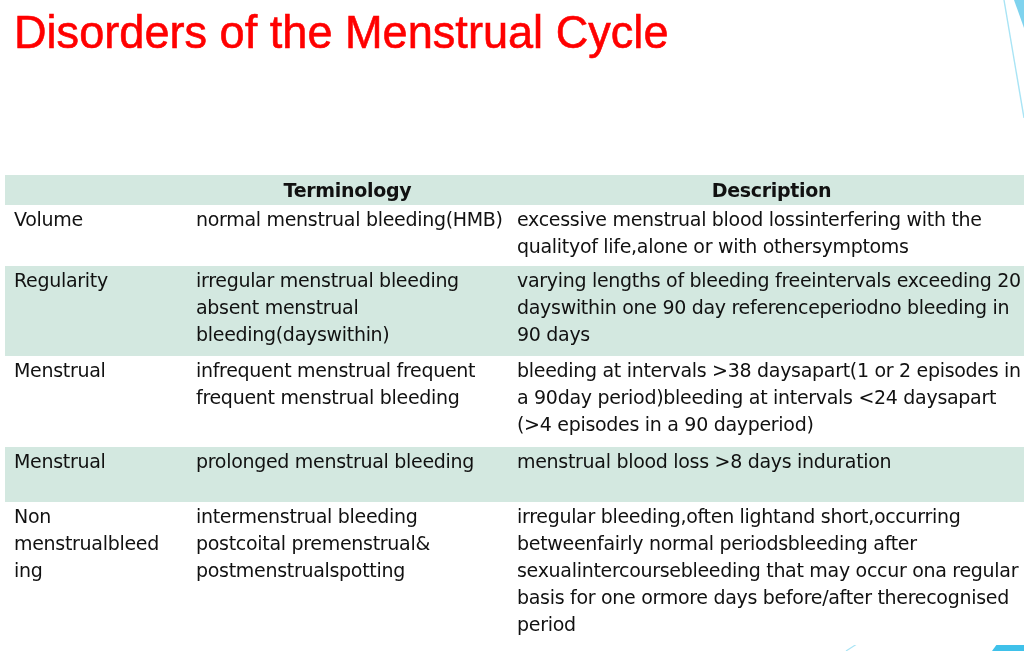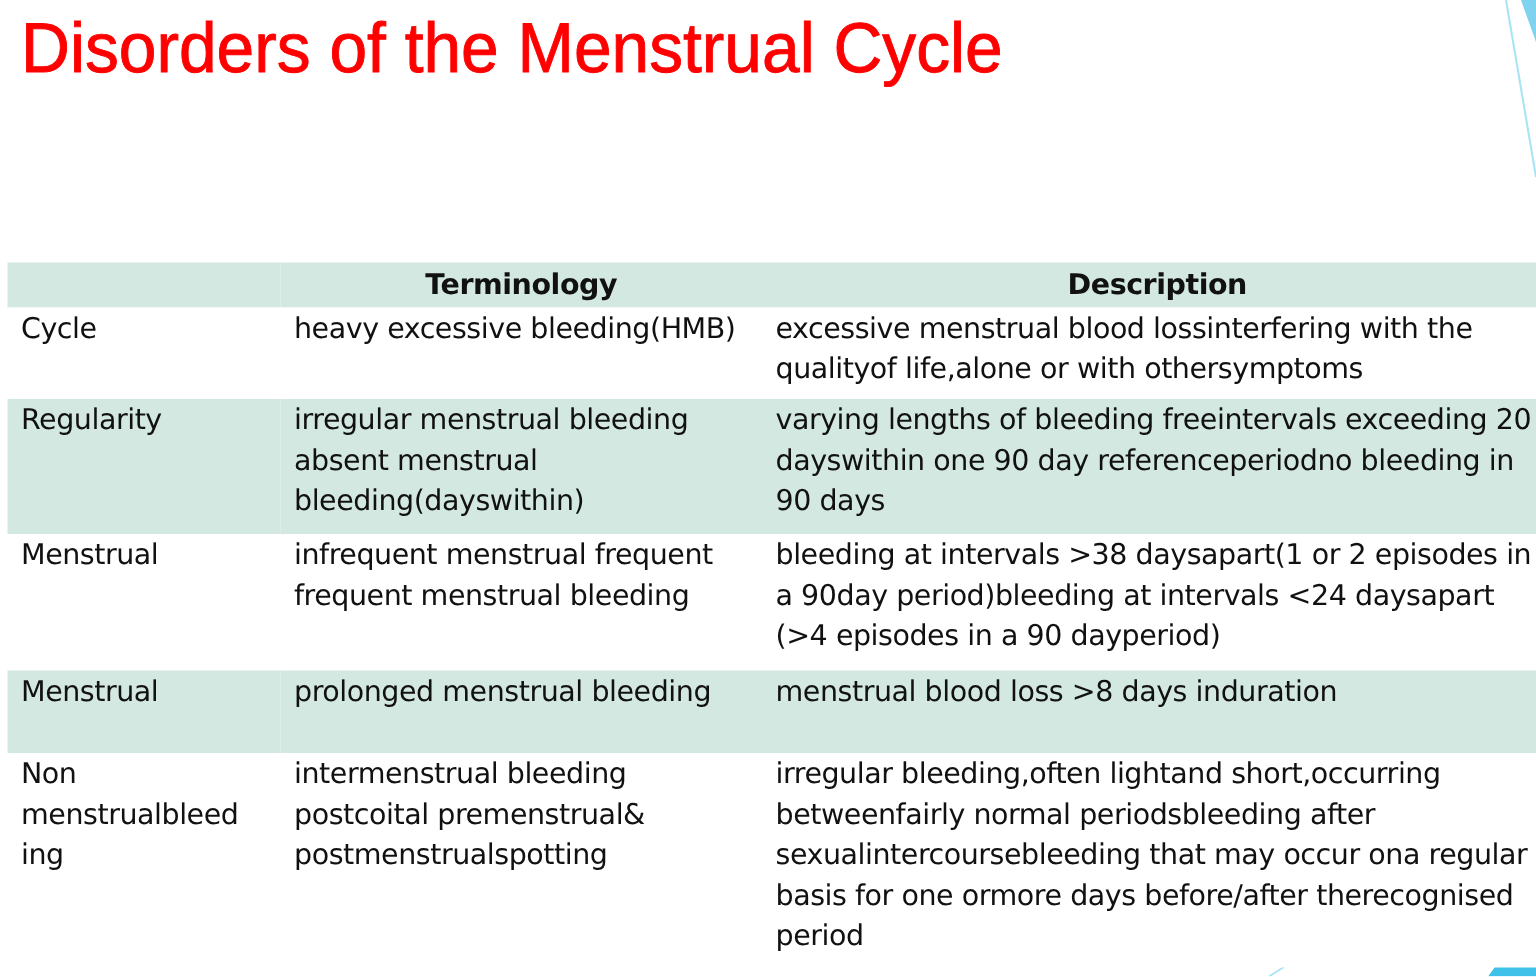--- a/index.html
+++ b/index.html
@@ -93,22 +93,22 @@
   </colgroup>
   <thead>
     <tr class="shaded">
       <th></th>
       <th>Terminology</th>
       <th>Description</th>
     </tr>
   </thead>
   <tbody>
     <tr class="plain row-volume">
-      <td>Cycle</td>
-      <td class="c2cell">heavy excessive bleeding(HMB)</td>
+      <td>Volume</td>
+      <td class="c2cell">normal menstrual bleeding(HMB)</td>
       <td class="c3cell">excessive menstrual blood lossinterfering with the qualityof life,alone or with othersymptoms</td>
     </tr>
     <tr class="shaded row-regularity">
       <td>Regularity</td>
       <td class="c2cell">irregular menstrual bleeding absent menstrual bleeding(dayswithin)</td>
       <td class="c3cell">varying lengths of bleeding freeintervals exceeding 20 dayswithin one 90 day referenceperiodno bleeding in 90 days</td>
     </tr>
     <tr class="plain row-frequency">
       <td>Menstrual</td>
       <td class="c2cell">infrequent menstrual frequent  frequent menstrual bleeding</td>

